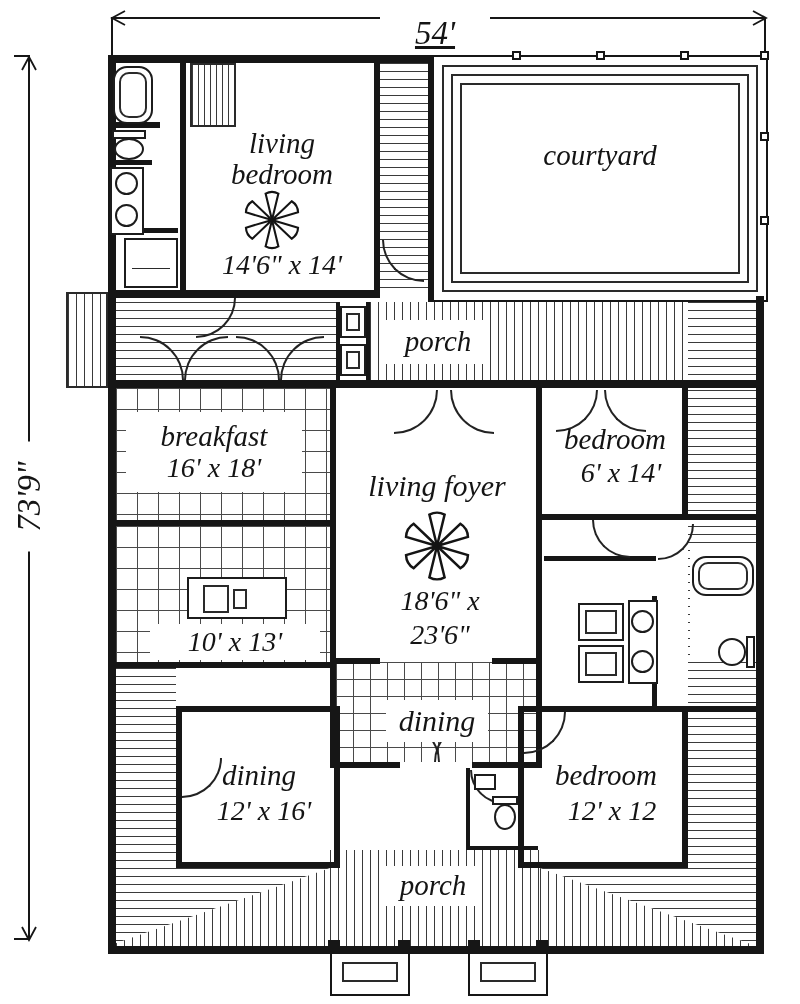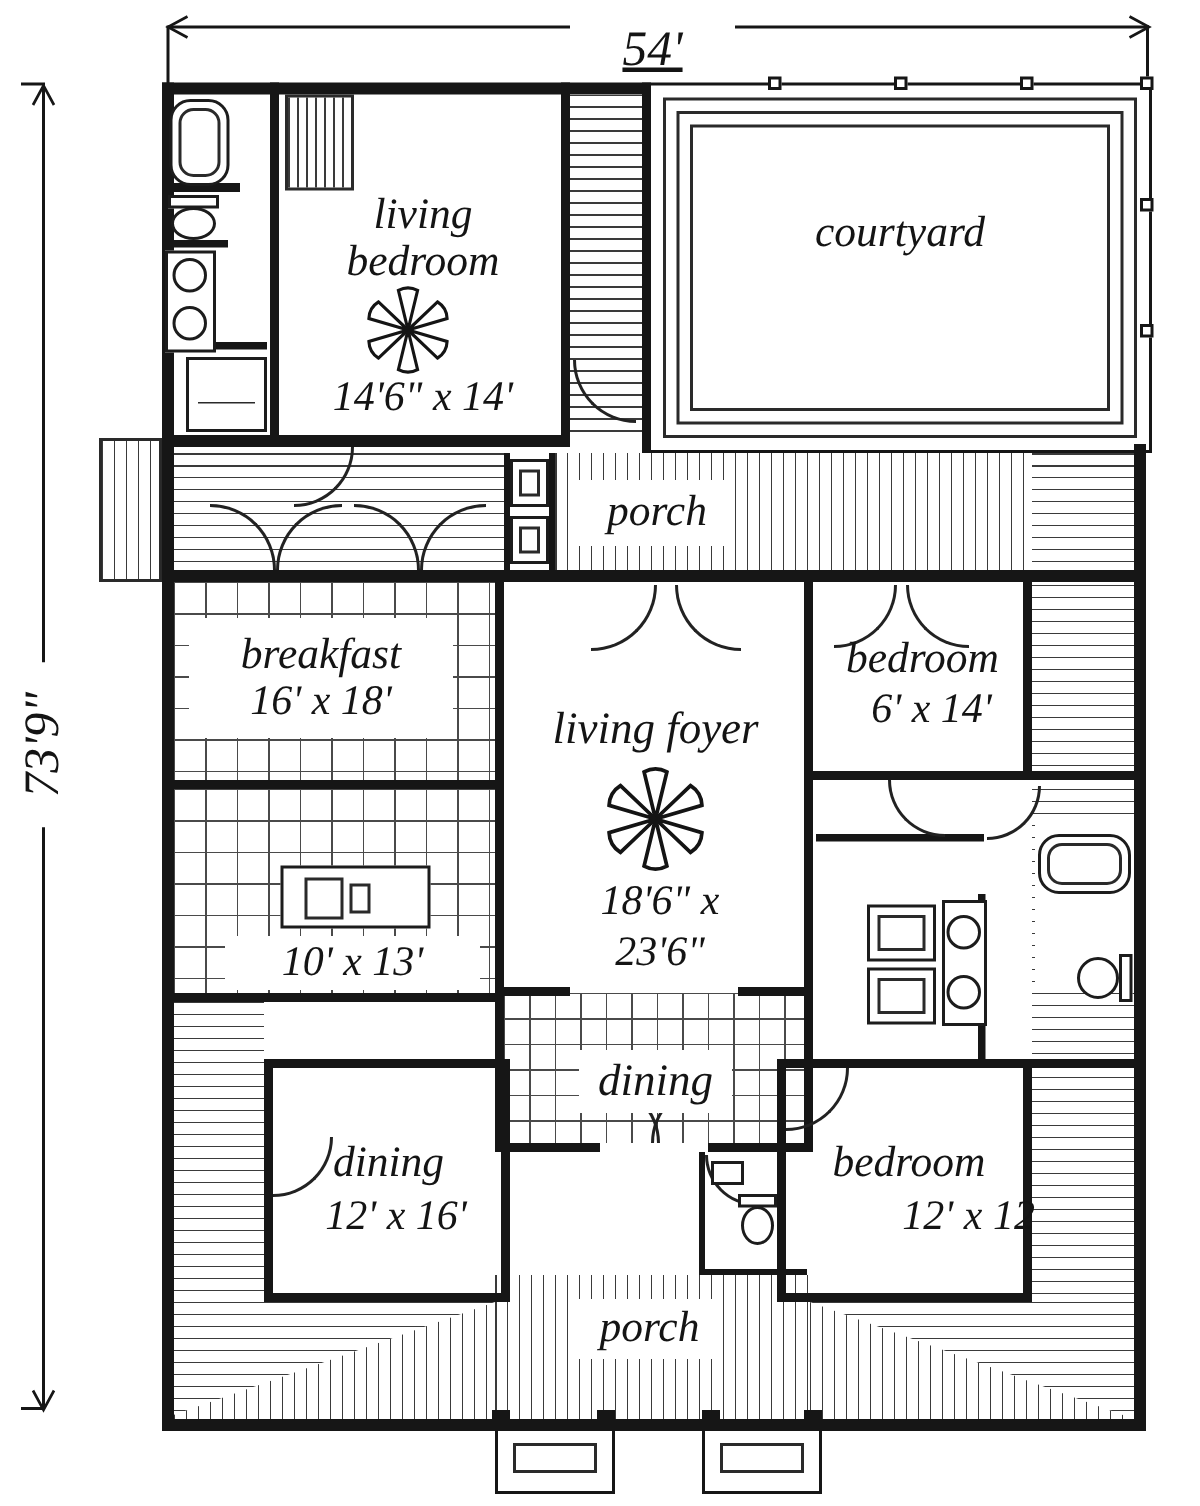--- a/index.html
+++ b/index.html
@@ -249,17 +249,17 @@
 
   <div class="label nm" style="left:542px;top:424px;width:146px;">bedroom</div>
   <div class="label sz" style="left:548px;top:458px;width:146px;">6' x 14'</div>
 
   <div class="label nm wb" style="left:386px;top:700px;width:102px;height:42px;font-size:30px;">dining</div>
 
   <div class="label nm" style="left:186px;top:760px;width:146px;">dining</div>
   <div class="label sz" style="left:186px;top:796px;width:156px;">12' x 16'</div>
 
   <div class="label nm" style="left:528px;top:760px;width:156px;">bedroom</div>
-  <div class="label sz" style="left:534px;top:796px;width:156px;text-align:right;">12' x 12</div>
+  <div class="label sz" style="left:534px;top:796px;width:156px;">12' x 12</div>
 
   <div class="label nm wb" style="left:386px;top:866px;width:94px;height:40px;">porch</div>
 
 </div>
 
 </body></html>

